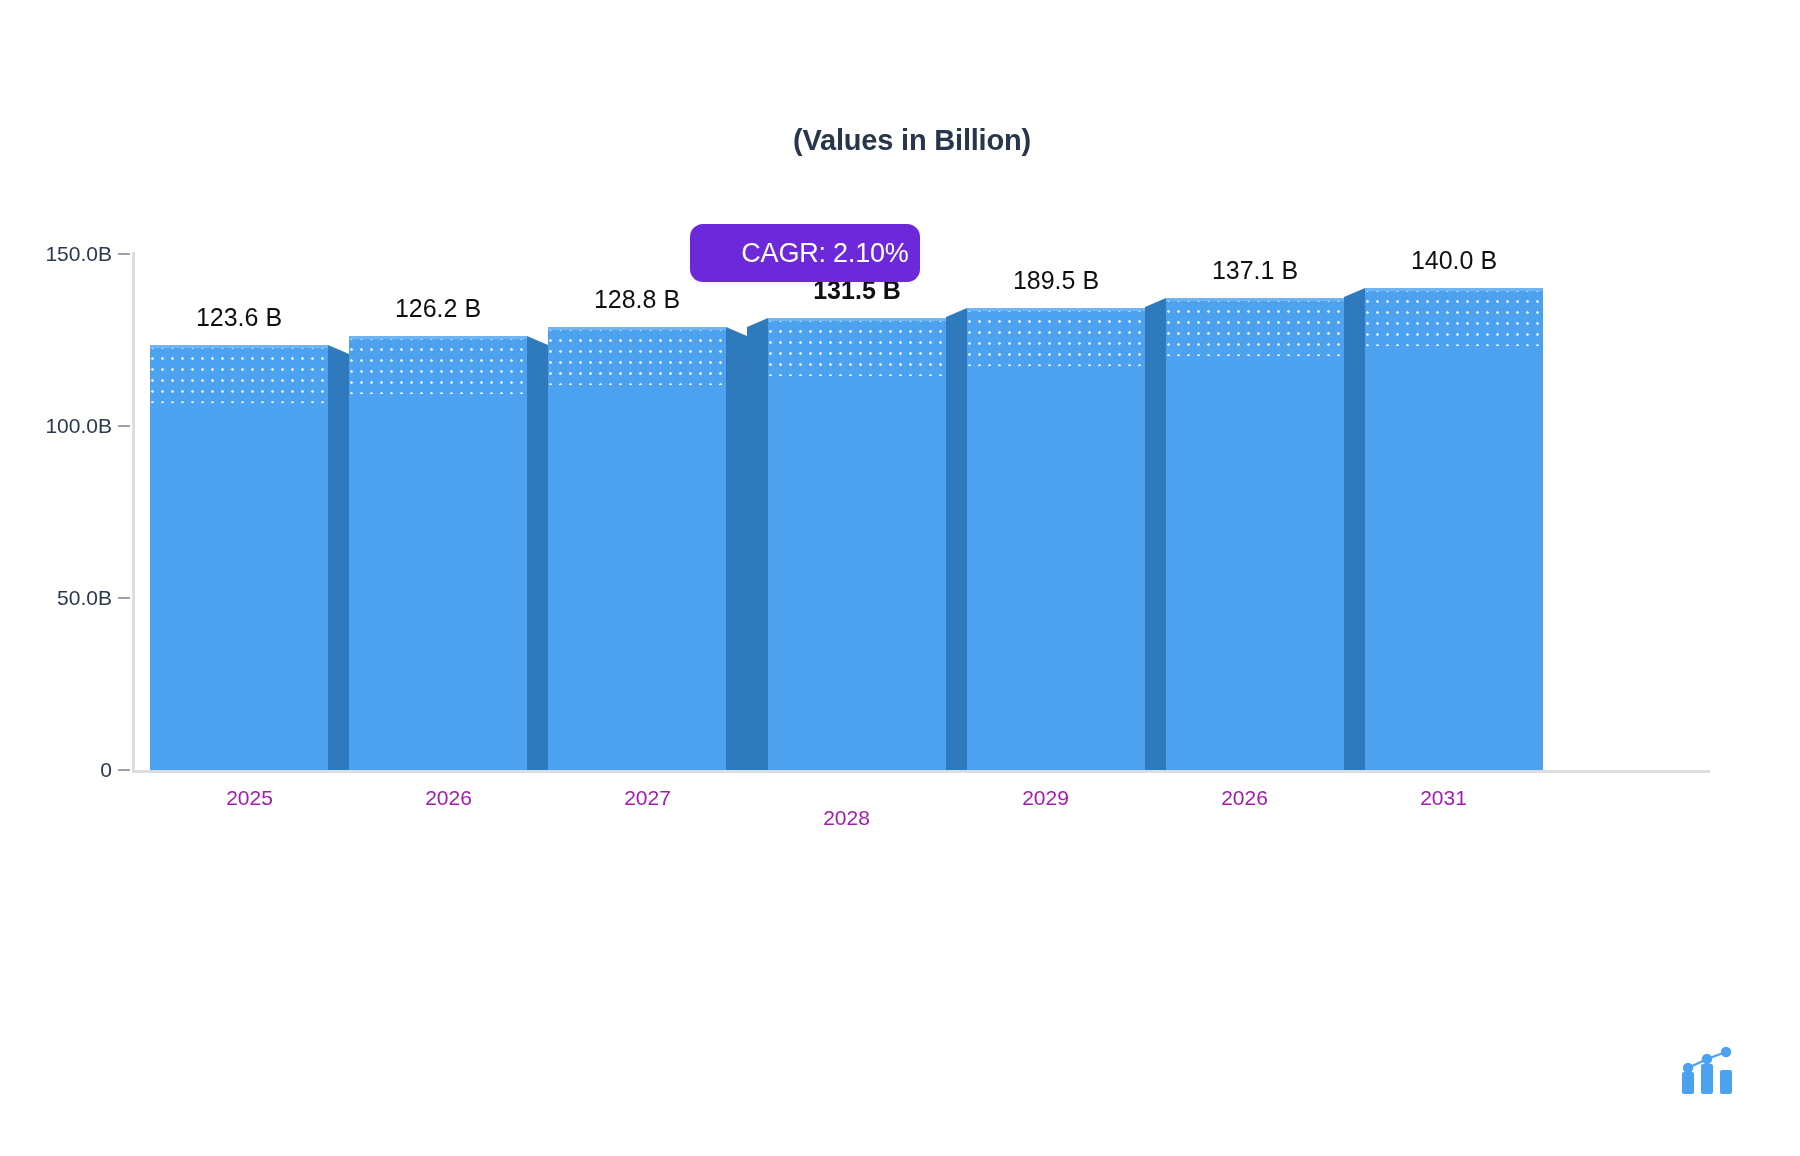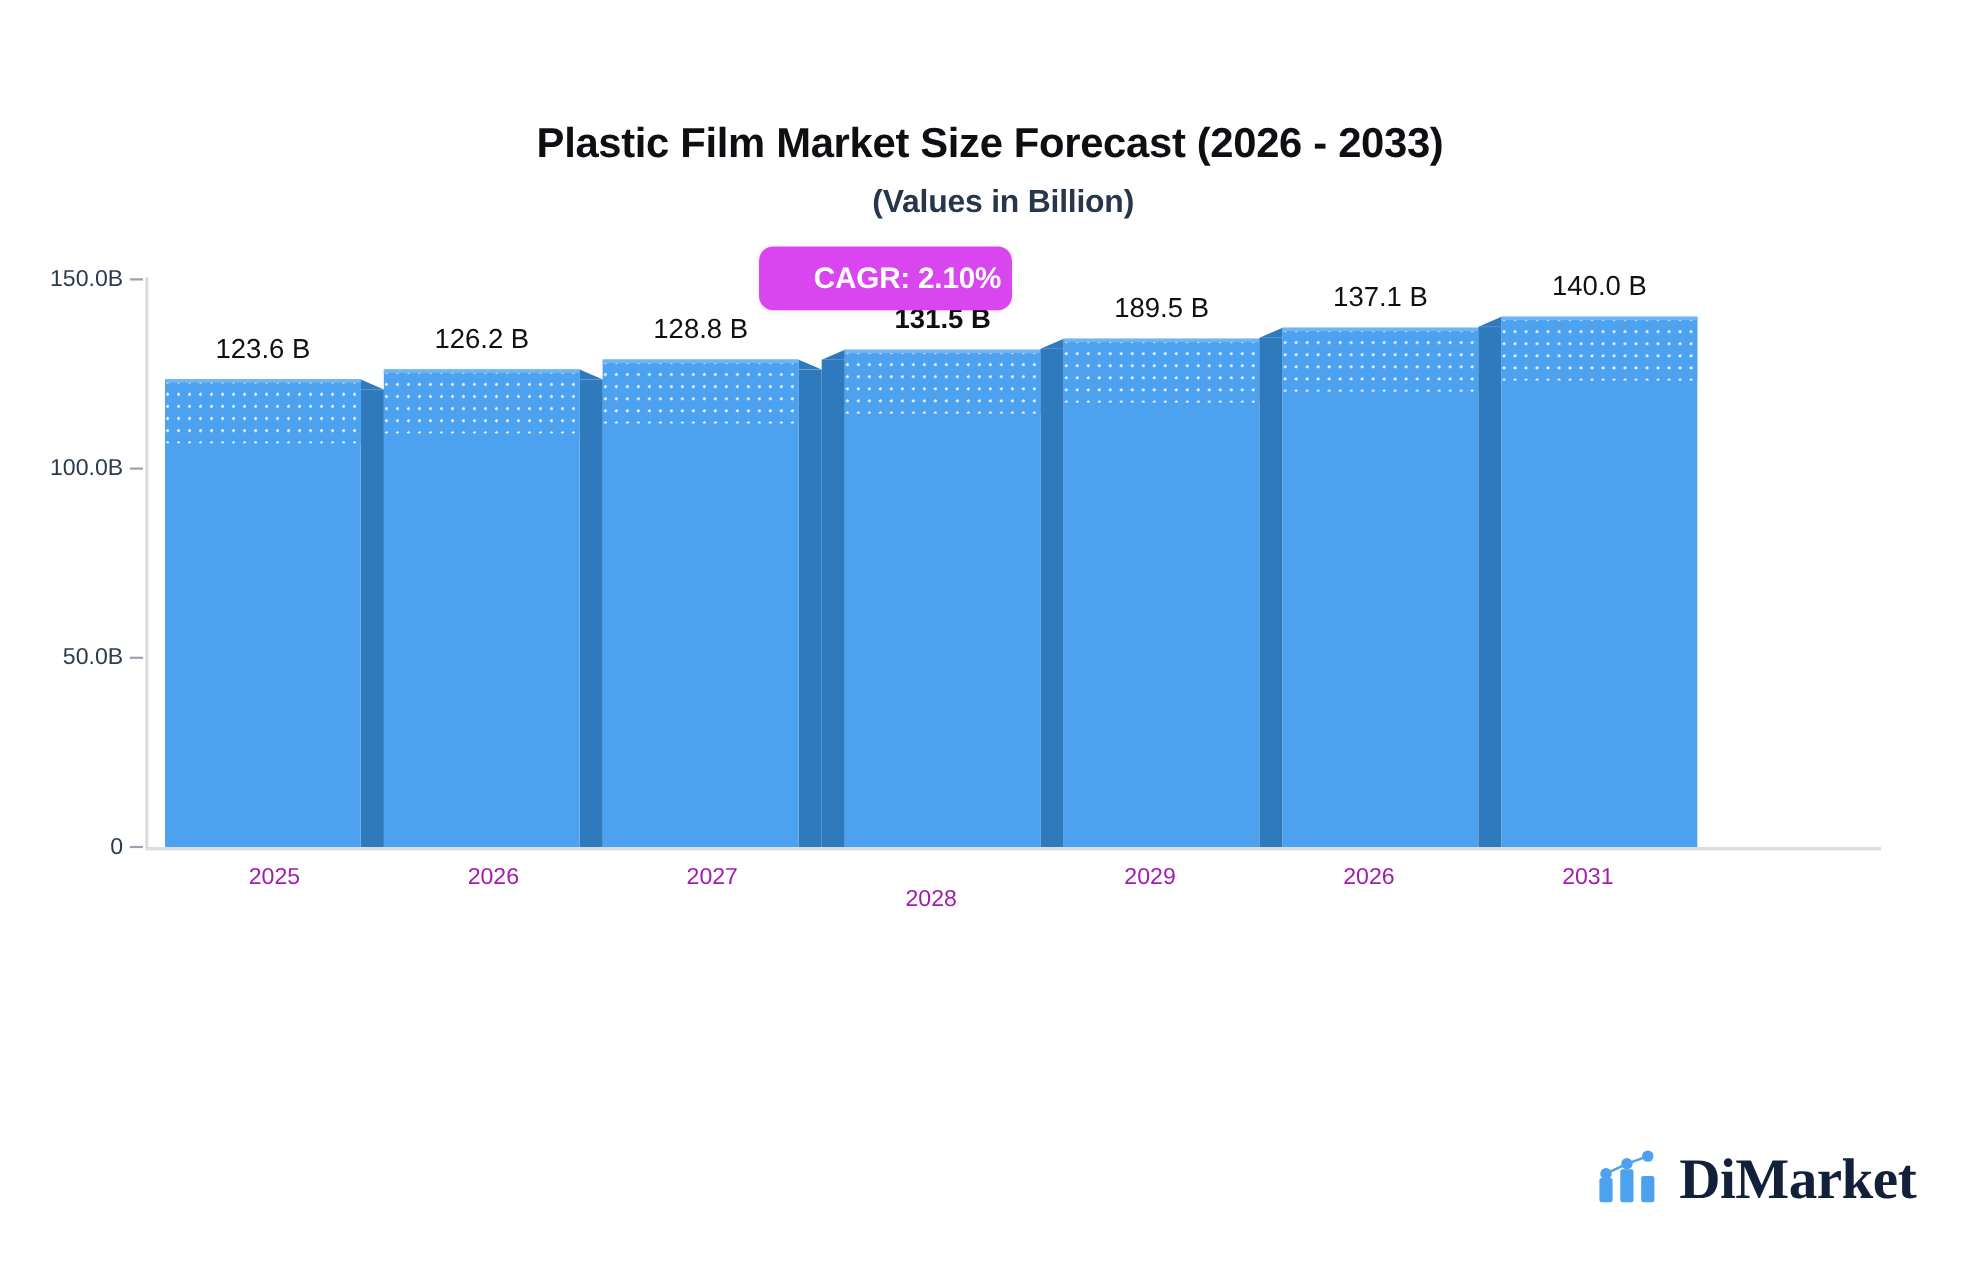--- a/index.html
+++ b/index.html
@@ -139,28 +139,28 @@
     white-space: nowrap;
   }
 
   
   .cagr-badge {
     position: absolute;
     left: 690px;
     top: 224px;
     width: 230px;
     height: 58px;
-    background: #d946ef;
+    background: #6d28d9;
     border-radius: 13px;
     display: flex;
     align-items: center;
     justify-content: center;
     color: #ffffff;
     font-size: 27px;
-    font-weight: bold;
+    font-weight: normal;
     letter-spacing: -0.2px;
     box-shadow: 0 2px 5px rgba(0,0,0,0.06);
     padding-left: 40px;
   }
 
   
   .logo {
     position: absolute;
     right: 58px;
     bottom: 56px;
@@ -177,21 +177,20 @@
     letter-spacing: -0.5px;
     line-height: 1;
   }
 </style>
 </head>
 <body>
 
 <div class="page">
 
   <div class="title-block">
-    <div class="chart-title">Plastic Film Market Size Forecast (2026 - 2033)</div>
     <div class="chart-subtitle">(Values in Billion)</div>
   </div>
 
   <div class="axis-y-line"></div>
   <div class="axis-x-line"></div>
 
   <div id="yticks">
       <div class="ytick-wrap" style="top: 254px;">
         <div class="ytick-label">150.0B</div>
         <div class="ytick-dash"></div>
@@ -285,16 +284,15 @@
       <svg width="62" height="50" viewBox="0 0 62 50" xmlns="http://www.w3.org/2000/svg">
         <rect x="2" y="26" width="12" height="22" rx="2" fill="#4da2f0"></rect>
         <rect x="21" y="18" width="12" height="30" rx="2" fill="#4da2f0"></rect>
         <rect x="40" y="24" width="12" height="24" rx="2" fill="#4da2f0"></rect>
         <path d="M8 22 L27 13 L46 6" stroke="#4da2f0" stroke-width="2.2" fill="none"></path>
         <circle cx="8" cy="22" r="5.2" fill="#4da2f0"></circle>
         <circle cx="27" cy="13" r="5.2" fill="#4da2f0"></circle>
         <circle cx="46" cy="6" r="5.2" fill="#4da2f0"></circle>
       </svg>
     </span>
-    <span class="logo-text">DiMarket</span>
   </div>
 
 </div>
 
 </body></html>

